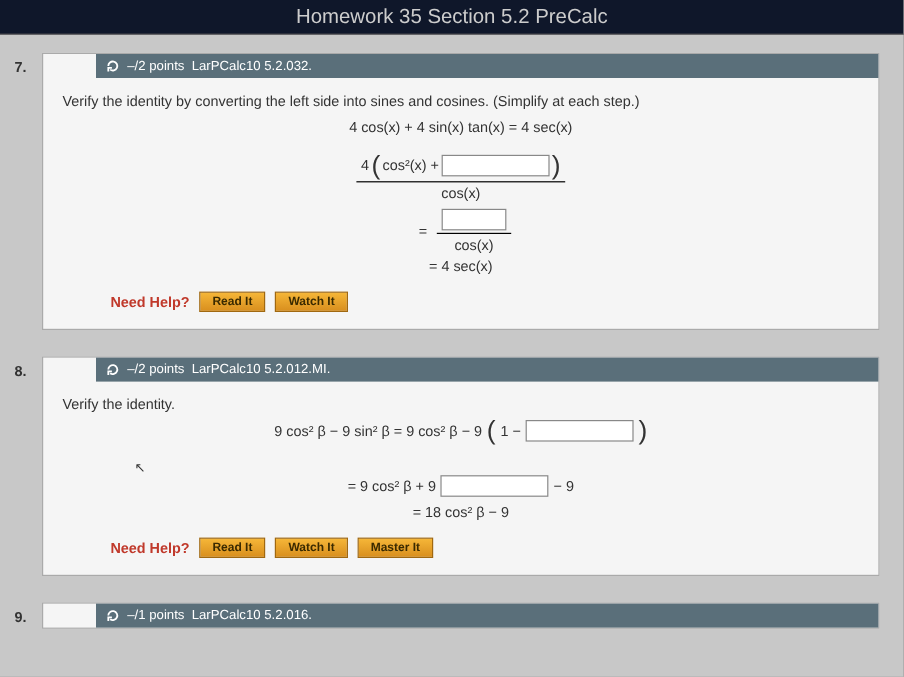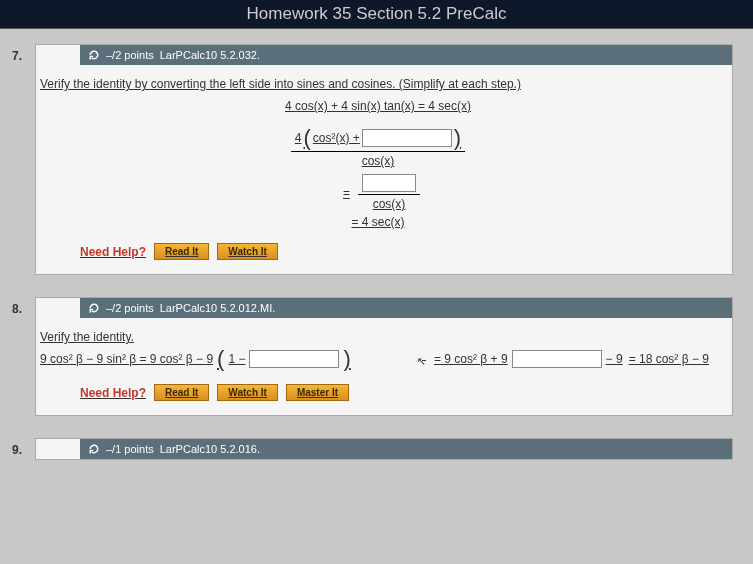--- a/index.html
+++ b/index.html
@@ -49,23 +49,22 @@
       gap: 6px;
       margin-left: 44px;
     }
     .restart-icon {
       width: 12px;
       height: 12px;
       display: inline-block;
       color: #fff;
     }
     .question-body {
-      padding: 12px 16px 14px 4px;
+      padding: 12px 16px 14px 16px;
       color: #333;
-      text-decoration: underline;
     }
     .prompt { margin-bottom: 8px; font-size: 12px; }
     .identity-line {
       text-align: center;
       font-size: 12px;
       margin: 6px 0 14px 0;
     }
     .work-area {
       display: flex;
       align-items: flex-start;
@@ -148,21 +147,21 @@
       color: #3a2a00;
       font-size: 10px;
       padding: 2px 10px;
       cursor: pointer;
       font-weight: bold;
     }
     .q8 .prompt { margin-bottom: 4px; }
     .q8 .identity-line { margin: 4px 0 10px 0; }
     .q8 .work-stack {
       display: flex;
-      flex-direction: row;
+      flex-direction: column;
       align-items: center;
       gap: 6px;
     }
     .q8 .work-line {
       display: flex;
       align-items: center;
       gap: 4px;
       font-size: 12px;
     }
     .cursor-icon {

